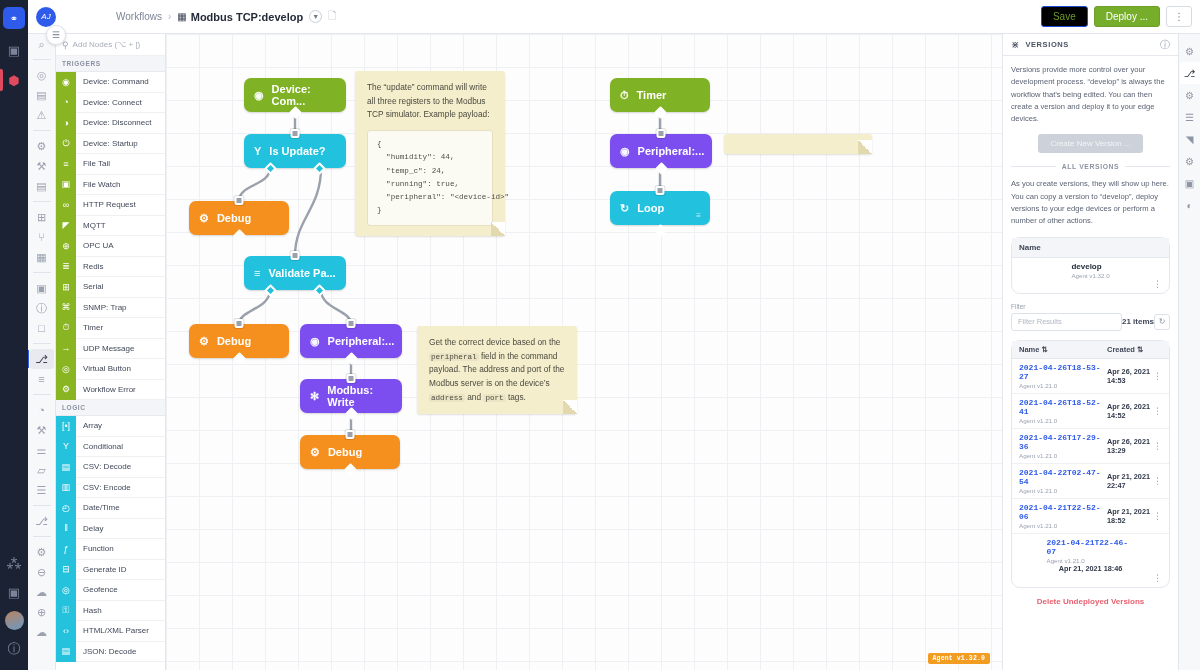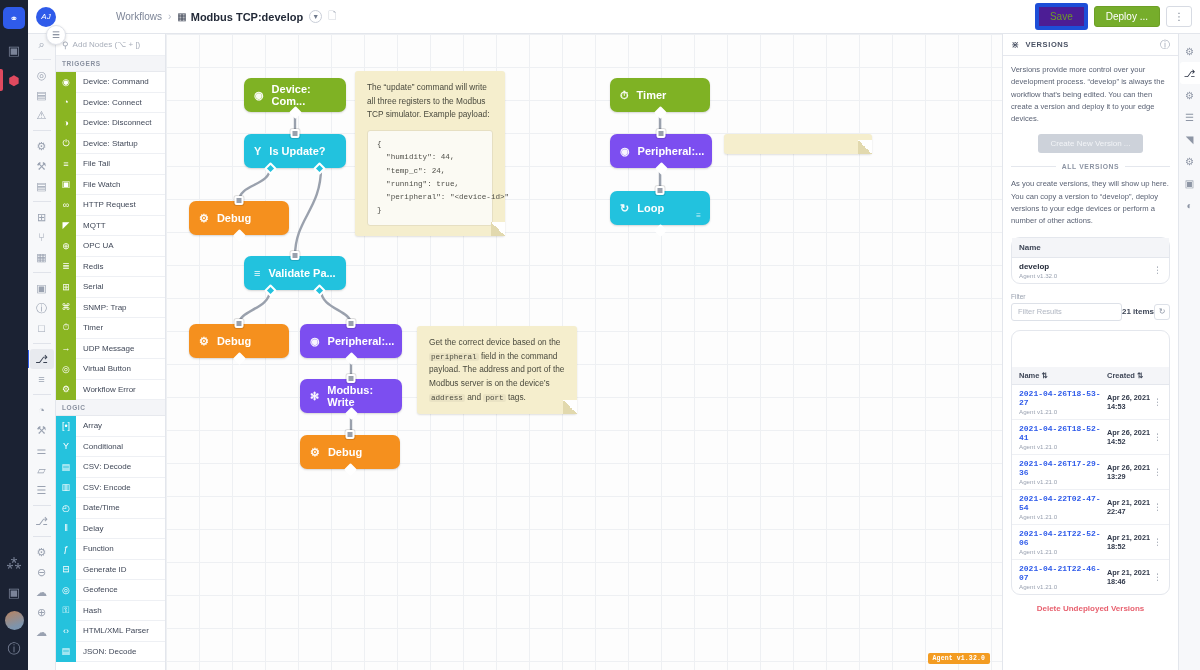--- a/index.html
+++ b/index.html
@@ -69,21 +69,21 @@
   .crumb-cur { font-size: 11px; color: #232a38; font-weight: bold; }
   .crumb-ico { font-size: 10px; color: #3c4354; margin-right: 4px; }
   .crumb-caret {
     width: 13px; height: 13px; border-radius: 50%; border: 1px solid #c9ced8;
     font-size: 7px; color: #707a8c; display: inline-flex; align-items: center;
     justify-content: center; margin-left: 6px;
   }
   .crumb-copy { font-size: 10px; color: #aab0bd; margin-left: 6px; }
   .tb-right { margin-left: auto; display: flex; align-items: center; gap: 6px; }
   .btn-save {
-    border: 4px solid #1d4ed8; color: #6d9c26; background: #4c1d95; font-size: 10px;
+    border: 1px solid #1d4ed8; color: #6d9c26; background: #000000; font-size: 10px;
     border-radius: 3px; padding: 4px 11px;
   }
   .btn-deploy {
     background: #76ad2b; color: #fff; font-size: 10px; border: 1px solid #6d9f26;
     border-radius: 3px; padding: 4px 11px;
   }
   .btn-kebab {
     border: 1px solid #d7dbe3; background: #fff; color: #77808f; font-size: 10px;
     border-radius: 3px; padding: 4px 7px;
   }
@@ -205,39 +205,39 @@
     display: flex; align-items: center; gap: 6px; margin: 10px 0 8px;
     font-size: 6.8px; letter-spacing: .09em; color: #8b93a2; font-weight: bold;
   }
   .allver::before, .allver::after { content: ""; height: 1px; background: #e4e7ed; flex: 1; }
   .vtable { border: 1px solid #e4e7ed; border-radius: 9px; margin-top: 9px; }
   .vth {
     background: #f4f5f8; font-size: 8px; font-weight: bold; color: #3f4758;
     padding: 5px 7px; border-bottom: 1px solid #e4e7ed; display: flex;
   }
   .vrow { display: flex; border-bottom: 1px solid #eef0f4; padding: 4px 7px; align-items: center; }
-  .vrow:last-child { border-bottom: none; }
+  .vrow:last-child { border-bottom: none; flex-direction: column; }
   .vname { font-size: 8px; font-weight: bold; color: #252c3b; }
   .vname.link { color: #2f5bea; font-family: Liberation Mono, monospace; }
   .vsub { font-size: 6.2px; color: #9aa2b1; margin-top: 1px; }
   .vkeb { margin-left: auto; color: #8e96a5; font-size: 9px; }
   .flt-lbl { font-size: 6.5px; color: #98a0ae; margin-top: 9px; }
   .flt-row { display: flex; align-items: center; margin-top: 3px; }
   .flt-inp {
     flex: 1; border: 1px solid #dde1e8; border-radius: 3px; height: 18px;
     font-size: 7.5px; color: #b0b6c2; display: flex; align-items: center; padding: 0 6px;
   }
   .items-cnt { font-size: 8px; font-weight: bold; color: #3f4758; }
   .btn-refresh {
     width: 16px; height: 16px; border: 1px solid #dde1e8; border-radius: 3px;
     display: flex; align-items: center; justify-content: center;
     font-size: 8px; color: #8e96a5;
   }
   .vth2 { background: #f4f5f8; font-size: 7.5px; font-weight: bold; color: #3f4758;
-          padding: 4px 7px; border-bottom: 1px solid #e4e7ed; display: flex; margin-top: 36px; }
+          padding: 4px 7px; border-bottom: 1px solid #e4e7ed; display: flex; }
   .col-n { width: 88px; }
   .col-c { flex: 1; }
   .vcreated { font-size: 7.3px; color: #303849; font-weight: bold; }
   .del-link {
     text-align: center; font-size: 8px; color: #e8616f; font-weight: bold;
     margin-top: 9px;
   }
 
   
   .rail-right {

